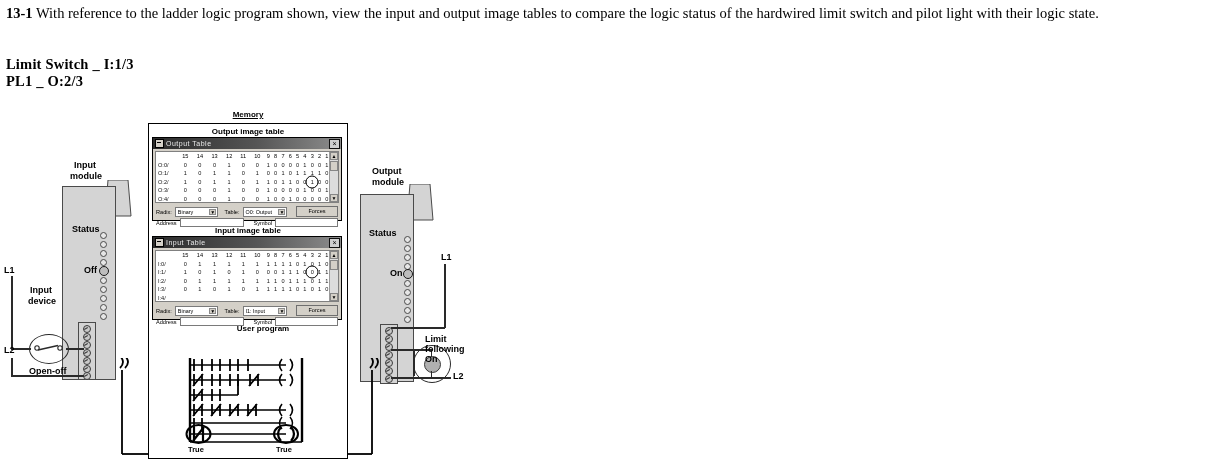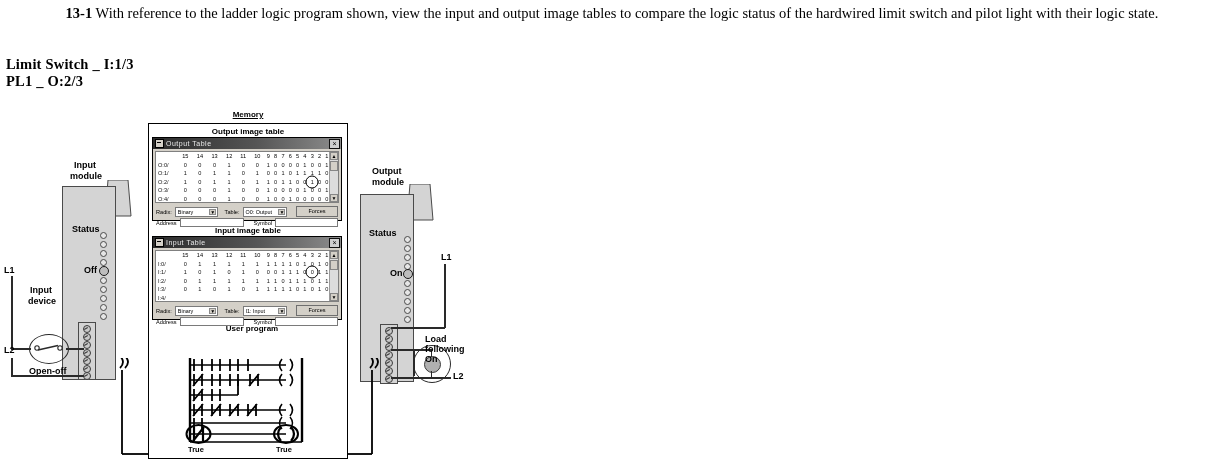--- a/index.html
+++ b/index.html
@@ -15,21 +15,20 @@
     color: #000;
     overflow: hidden;
   }
 
   
   #question-block {
     position: absolute;
     left: 6px;
     top: 4px;
     width: 1212px;
-    text-align: center;
   }
   .q-line {
     font-family: "Liberation Serif", serif;
     font-size: 14.5px;
     line-height: 19px;
     color: #000;
   }
   .q-num {
     font-weight: bold;
   }
@@ -422,21 +421,21 @@
 
   <div class="sym-circle" style="left:413px; top:245px; width:36px; height:36px;"></div>
   <div class="lamp-inner" style="left:424px; top:256px; width:15px; height:15px;"></div>
   <div class="wire v" style="left:430.5px; top:249px; height:8px;"></div>
   <div class="wire h" style="left:413px; top:249px; width:18px;"></div>
   <div class="wire v" style="left:413px; top:249px; height:27px;"></div>
   <div class="wire h" style="left:391px; top:249px; width:23px;"></div>
   <div class="wire v" style="left:430.5px; top:271px; height:7px;"></div>
   <div class="wire h" style="left:391px; top:277px; width:60px;"></div>
 
-  <div class="lbl" style="left:425px; top:234px;">Load</div>
+  <div class="lbl" style="left:425px; top:234px;">Limit</div>
   <div class="lbl" style="left:425px; top:244px;">following</div>
   <div class="lbl" style="left:425px; top:254px;">On</div>
   <div class="lbl" style="left:453px; top:271px;">L2</div>
 
   <div class="sect-caption" style="left:148px; top:10px; width:200px;text-decoration:underline;">Memory</div>
 
   <div id="memory-outer">
 
     <div class="sect-caption" style="left:0; top:3px;">Output image table</div>
 
@@ -753,21 +752,21 @@
       </div>
 
       <div class="ctl-row" style="padding-top:0;">
         <span class="ctl-label">Address</span>
         <div class="field" style="width:64px;"></div>
         <span class="ctl-label" style="margin-left:6px;">Symbol</span>
         <div class="field" style="width:62px;"></div>
       </div>
     </div>
 
-    <div class="sect-caption" style="left:4px; top:200px;">User program</div>
+    <div class="sect-caption" style="left:15px; top:200px;">User program</div>
   </div>
 
   <div id="ladder-wrap">
     <svg width="196" height="106">
 
       <line x1="40" y1="8" x2="40" y2="92" stroke="#000" stroke-width="2.4"></line>
       <line x1="152" y1="8" x2="152" y2="92" stroke="#000" stroke-width="2.4"></line>
 
       <line x1="40" y1="15" x2="136" y2="15" stroke="#000" stroke-width="1.6"></line>
       <g stroke="#000" stroke-width="1.8" fill="none">

